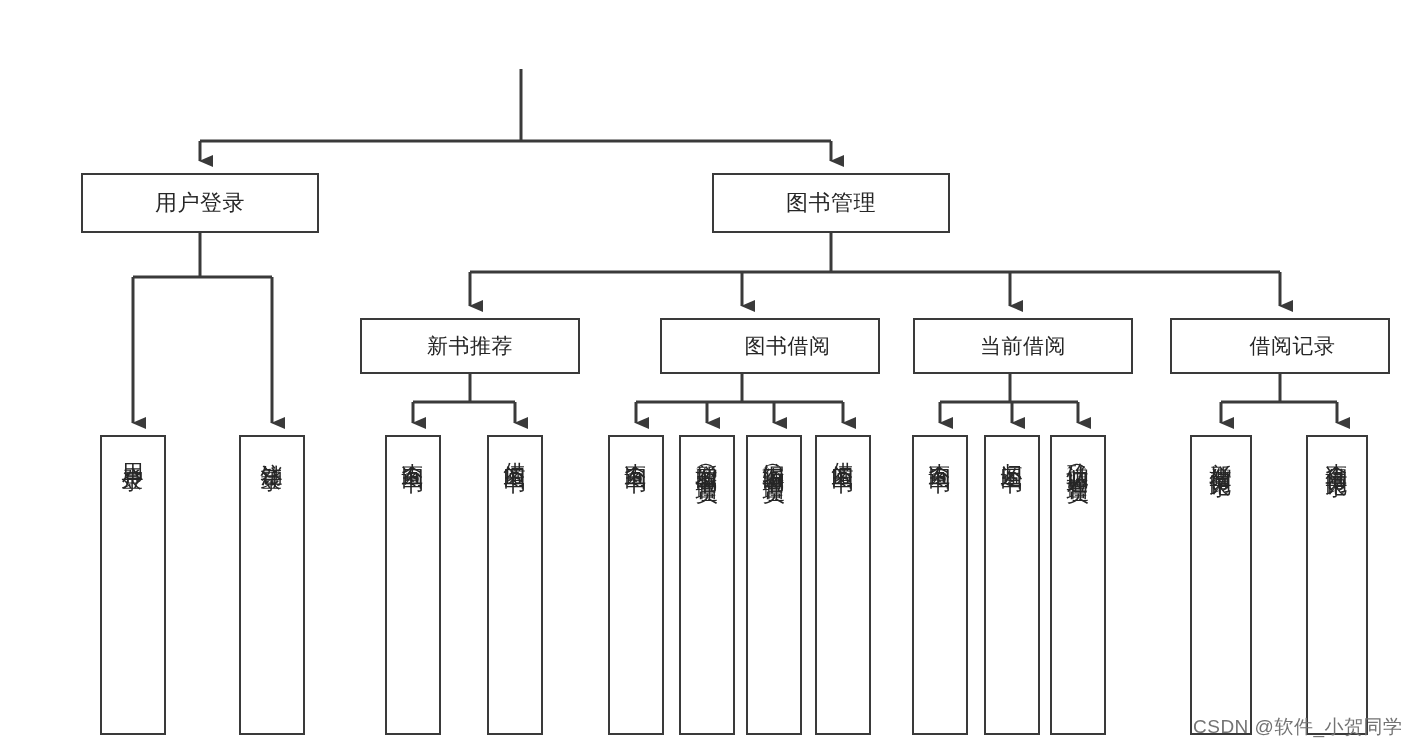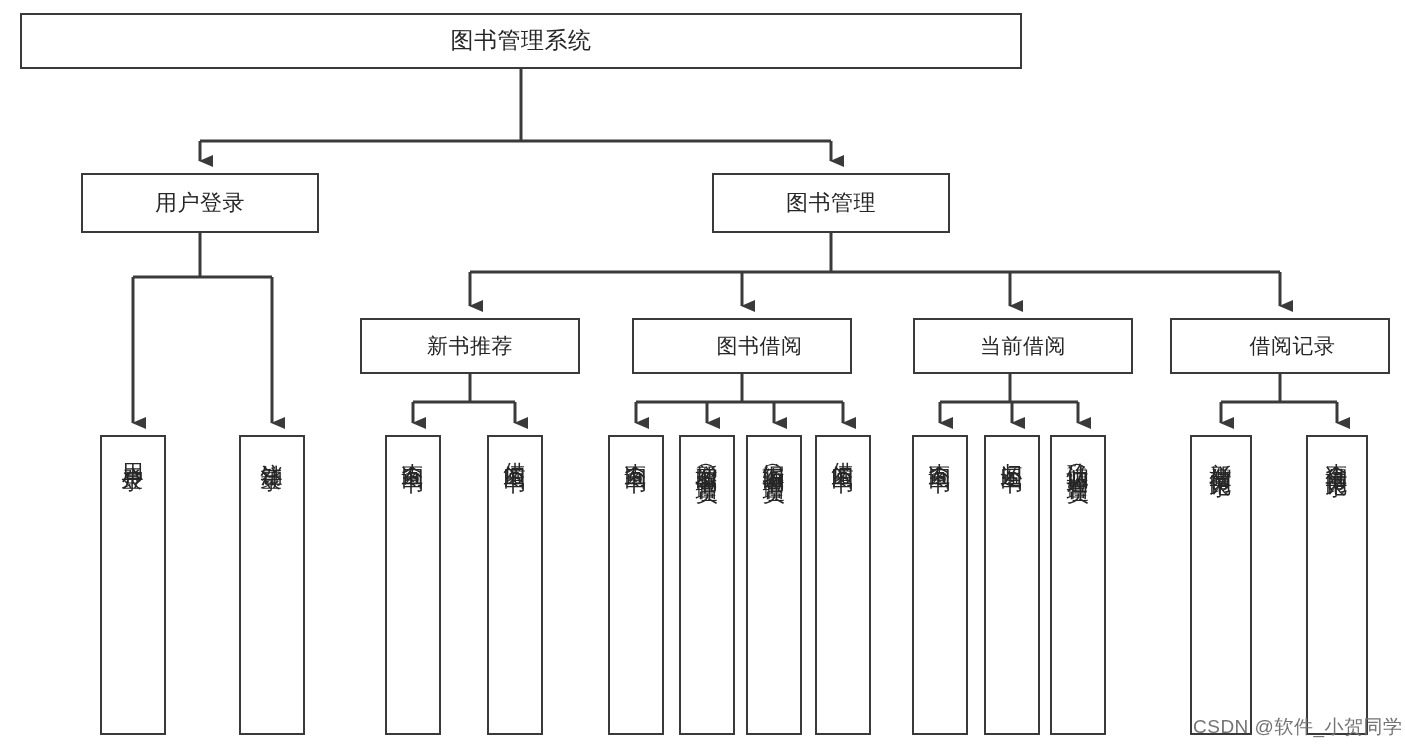--- a/index.html
+++ b/index.html
@@ -114,35 +114,32 @@
       <path d="M 1012 402 L 1012 423" marker-end="url(#arrow)"></path>
       <path d="M 1078 402 L 1078 423" marker-end="url(#arrow)"></path>
 
       <path d="M 1280 374 L 1280 402"></path>
       <path d="M 1221 402 L 1337 402"></path>
       <path d="M 1221 402 L 1221 423" marker-end="url(#arrow)"></path>
       <path d="M 1337 402 L 1337 423" marker-end="url(#arrow)"></path>
     </g>
   </svg>
 
-  <div class="node root" style="left: 20px; top: 13px; width: 1002px; height: 56px;">
-    <span class="label">图书管理系统</span>
-  </div>
 
   <div class="node level2" style="left: 81px; top: 173px; width: 238px; height: 60px;">
     <span class="label">用户登录</span>
   </div>
   <div class="node level2" style="left: 712px; top: 173px; width: 238px; height: 60px;">
     <span class="label">图书管理</span>
   </div>
 
   <div class="node level3" style="left: 360px; top: 318px; width: 220px; height: 56px;">
     <span class="label">新书推荐</span>
   </div>
-  <div class="node level3" style="left: 632px; top: 318px; width: 220px; height: 56px; padding-left: 35px;">
+  <div class="node level3" style="left: 660px; top: 318px; width: 220px; height: 56px; padding-left: 35px;">
     <span class="label">图书借阅</span>
   </div>
   <div class="node level3" style="left: 913px; top: 318px; width: 220px; height: 56px;">
     <span class="label">当前借阅</span>
   </div>
   <div class="node level3" style="left: 1170px; top: 318px; width: 220px; height: 56px; padding-left: 25px;">
     <span class="label">借阅记录</span>
   </div>
 
   <div class="node leaf" style="left: 100px; top: 435px; width: 66px; height: 300px;">

